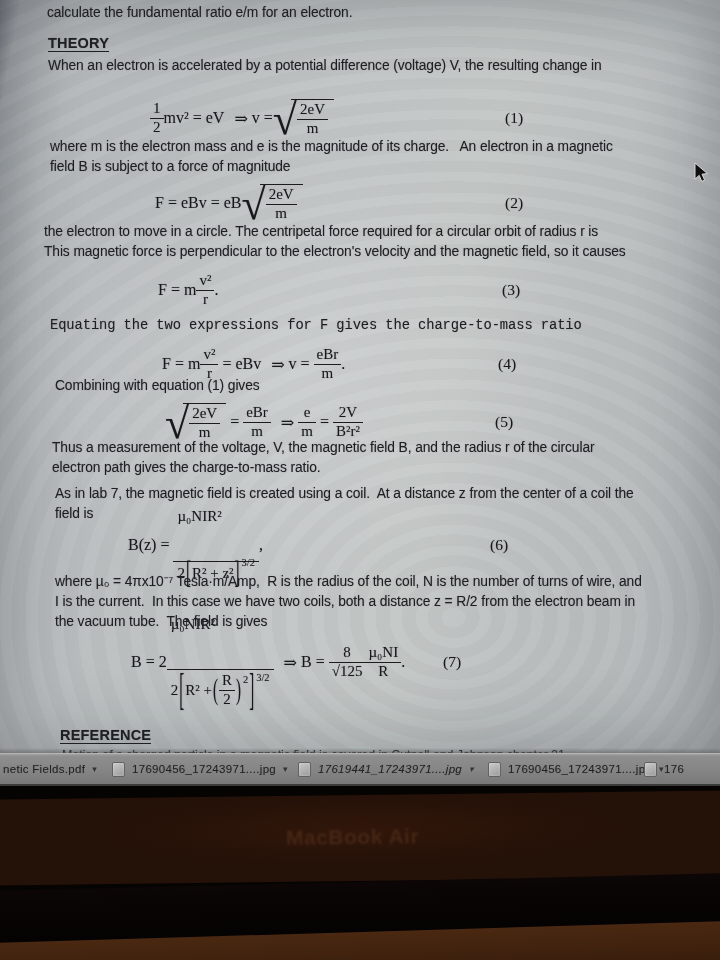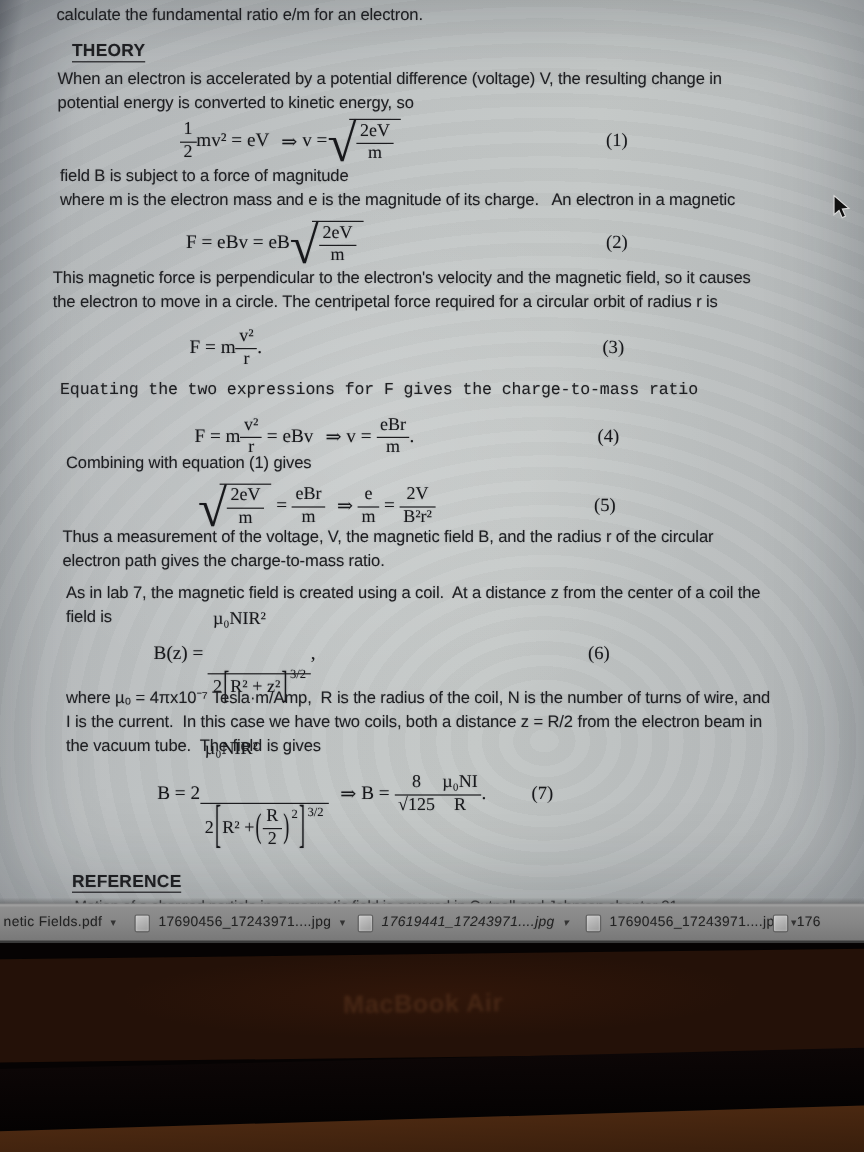--- a/index.html
+++ b/index.html
@@ -81,47 +81,46 @@
 
 <div class="photo">
 
   <div class="screen">
     <div class="page">
 
       <div class="block" style="left:47px;top:3px;">
         <span class="pline">calculate the fundamental ratio e/m for an electron.</span>
       </div>
 
-      <div class="block" style="left:60px;top:34px;text-align:right;">
+      <div class="block" style="left:48px;top:34px;text-align:right;">
         <span class="hd">THEORY</span>
       </div>
 
       <div class="block" style="left:48px;top:56px;">
         <span class="pline">When an electron is accelerated by a potential difference (voltage) V, the resulting change in</span>
-        <span class="pline">potential energy is converted to kinetic energy, so</span>
       </div>
 
       <div class="eqrow" id="eq1" style="left:150px;top:94px;height:48px;">
         <span class="frac"><span class="fn">1</span><span class="fd">2</span></span><span>mv² = eV</span><span class="gap"></span><span>⇒</span><span> </span><span>v =</span><span class="sqrt"><span class="sg">√</span><span class="sq-in"><span class="frac"><span class="fn">2eV</span><span class="fd">m</span></span></span></span>
         <span class="eqtag" style="left:355px;">(1)</span>
       </div>
 
       <div class="block" style="left:50px;top:137px;">
+        <span class="pline">where m is the electron mass and e is the magnitude of its charge.   An electron in a magnetic</span>
         <span class="pline">field B is subject to a force of magnitude</span>
-        <span class="pline">where m is the electron mass and e is the magnitude of its charge.   An electron in a magnetic</span>
       </div>
 
       <div class="eqrow" id="eq2" style="left:155px;top:176px;height:54px;">
         <span>F = eBv = eB</span><span class="sqrt"><span class="sg">√</span><span class="sq-in"><span class="frac"><span class="fn">2eV</span><span class="fd">m</span></span></span></span>
         <span class="eqtag" style="left:350px;">(2)</span>
       </div>
 
       <div class="block" style="left:44px;top:222px;">
+        <span class="pline">the electron to move in a circle. The centripetal force required for a circular orbit of radius r is</span>
         <span class="pline">This magnetic force is perpendicular to the electron's velocity and the magnetic field, so it causes</span>
-        <span class="pline">the electron to move in a circle. The centripetal force required for a circular orbit of radius r is</span>
       </div>
 
       <div class="eqrow" id="eq3" style="left:158px;top:264px;height:52px;">
         <span>F = m</span><span class="frac"><span class="fn">v²</span><span class="fd">r</span></span><span>.</span>
         <span class="eqtag" style="left:344px;">(3)</span>
       </div>
 
       <div class="block" style="left:50px;top:316px;font-family:Liberation Mono, monospace;">
         <span class="pline">Equating the two expressions for F gives the charge-to-mass ratio</span>
       </div>

